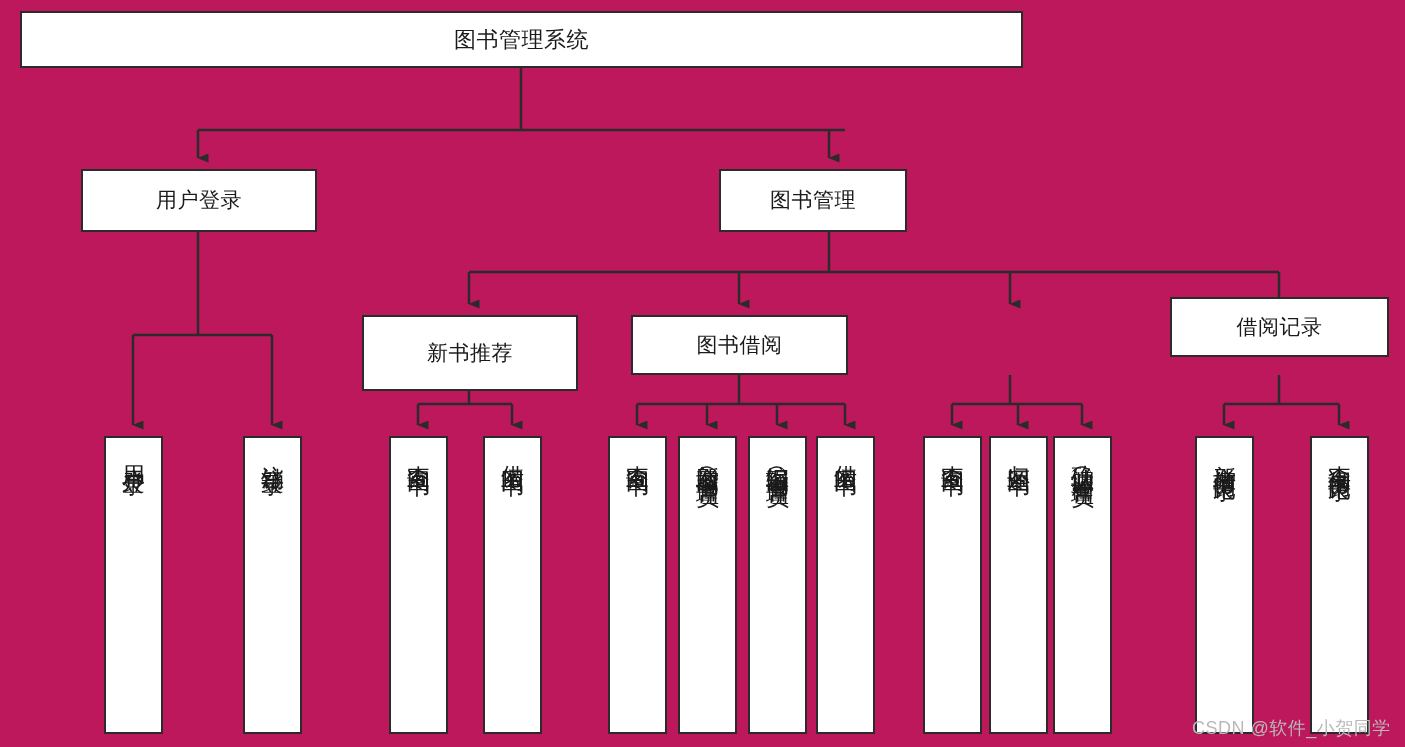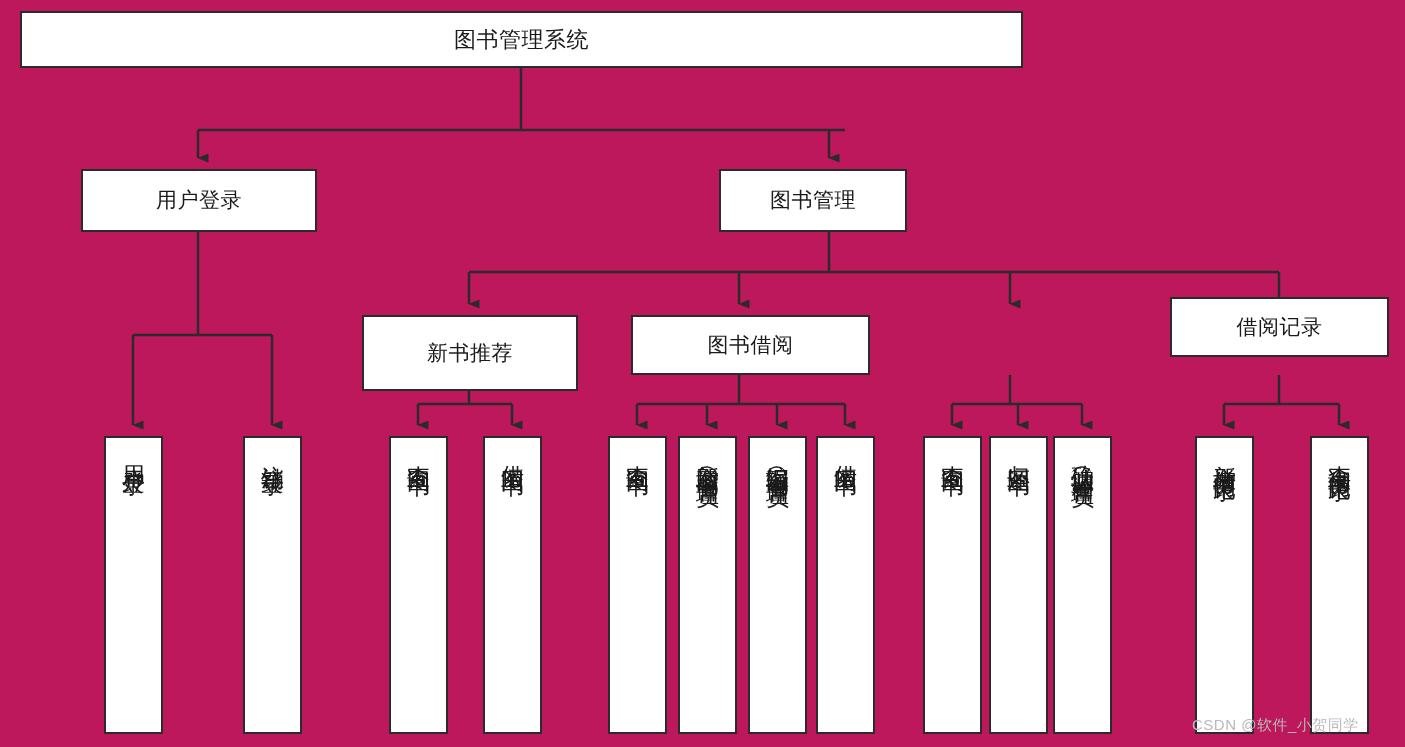--- a/index.html
+++ b/index.html
@@ -56,21 +56,21 @@
   .node.v .lbl {
     writing-mode: vertical-rl;
     text-orientation: upright;
     font-size: 23px;
     line-height: 1.0;
     letter-spacing: 3px;
     white-space: nowrap;
   }
   .watermark {
     position: absolute;
-    font-size: 15px;
+    font-size: 18px;
     color: #b9b9b9;
     white-space: nowrap;
     letter-spacing: 0.5px;
     pointer-events: none;
   }
 </style>
 </head>
 <body>
 
 <div id="canvas">
@@ -132,21 +132,21 @@
   <div class="node h" style="left:81px; top:169px; width:236px; height:63px;">
     <span class="lbl">用户登录</span>
   </div>
   <div class="node h" style="left:712px; top:169px; width:188px; height:63px;margin-left:7px;">
     <span class="lbl">图书管理</span>
   </div>
 
   <div class="node h" style="left:362px; top:315px; width:216px; height:76px;">
     <span class="lbl">新书推荐</span>
   </div>
-  <div class="node h" style="left:631px; top:315px; width:239px; height:60px;">
+  <div class="node h" style="left:631px; top:315px; width:217px; height:60px;">
     <span class="lbl">图书借阅</span>
   </div>
   <div class="node h" style="left:1170px; top:297px; width:219px; height:60px;">
     <span class="lbl">借阅记录</span>
   </div>
 
   <div class="node v" style="left:104px; top:436px; width:59px; height:298px;">
     <span class="lbl">用户登录</span>
   </div>
   <div class="node v" style="left:243px; top:436px; width:59px; height:298px;">

